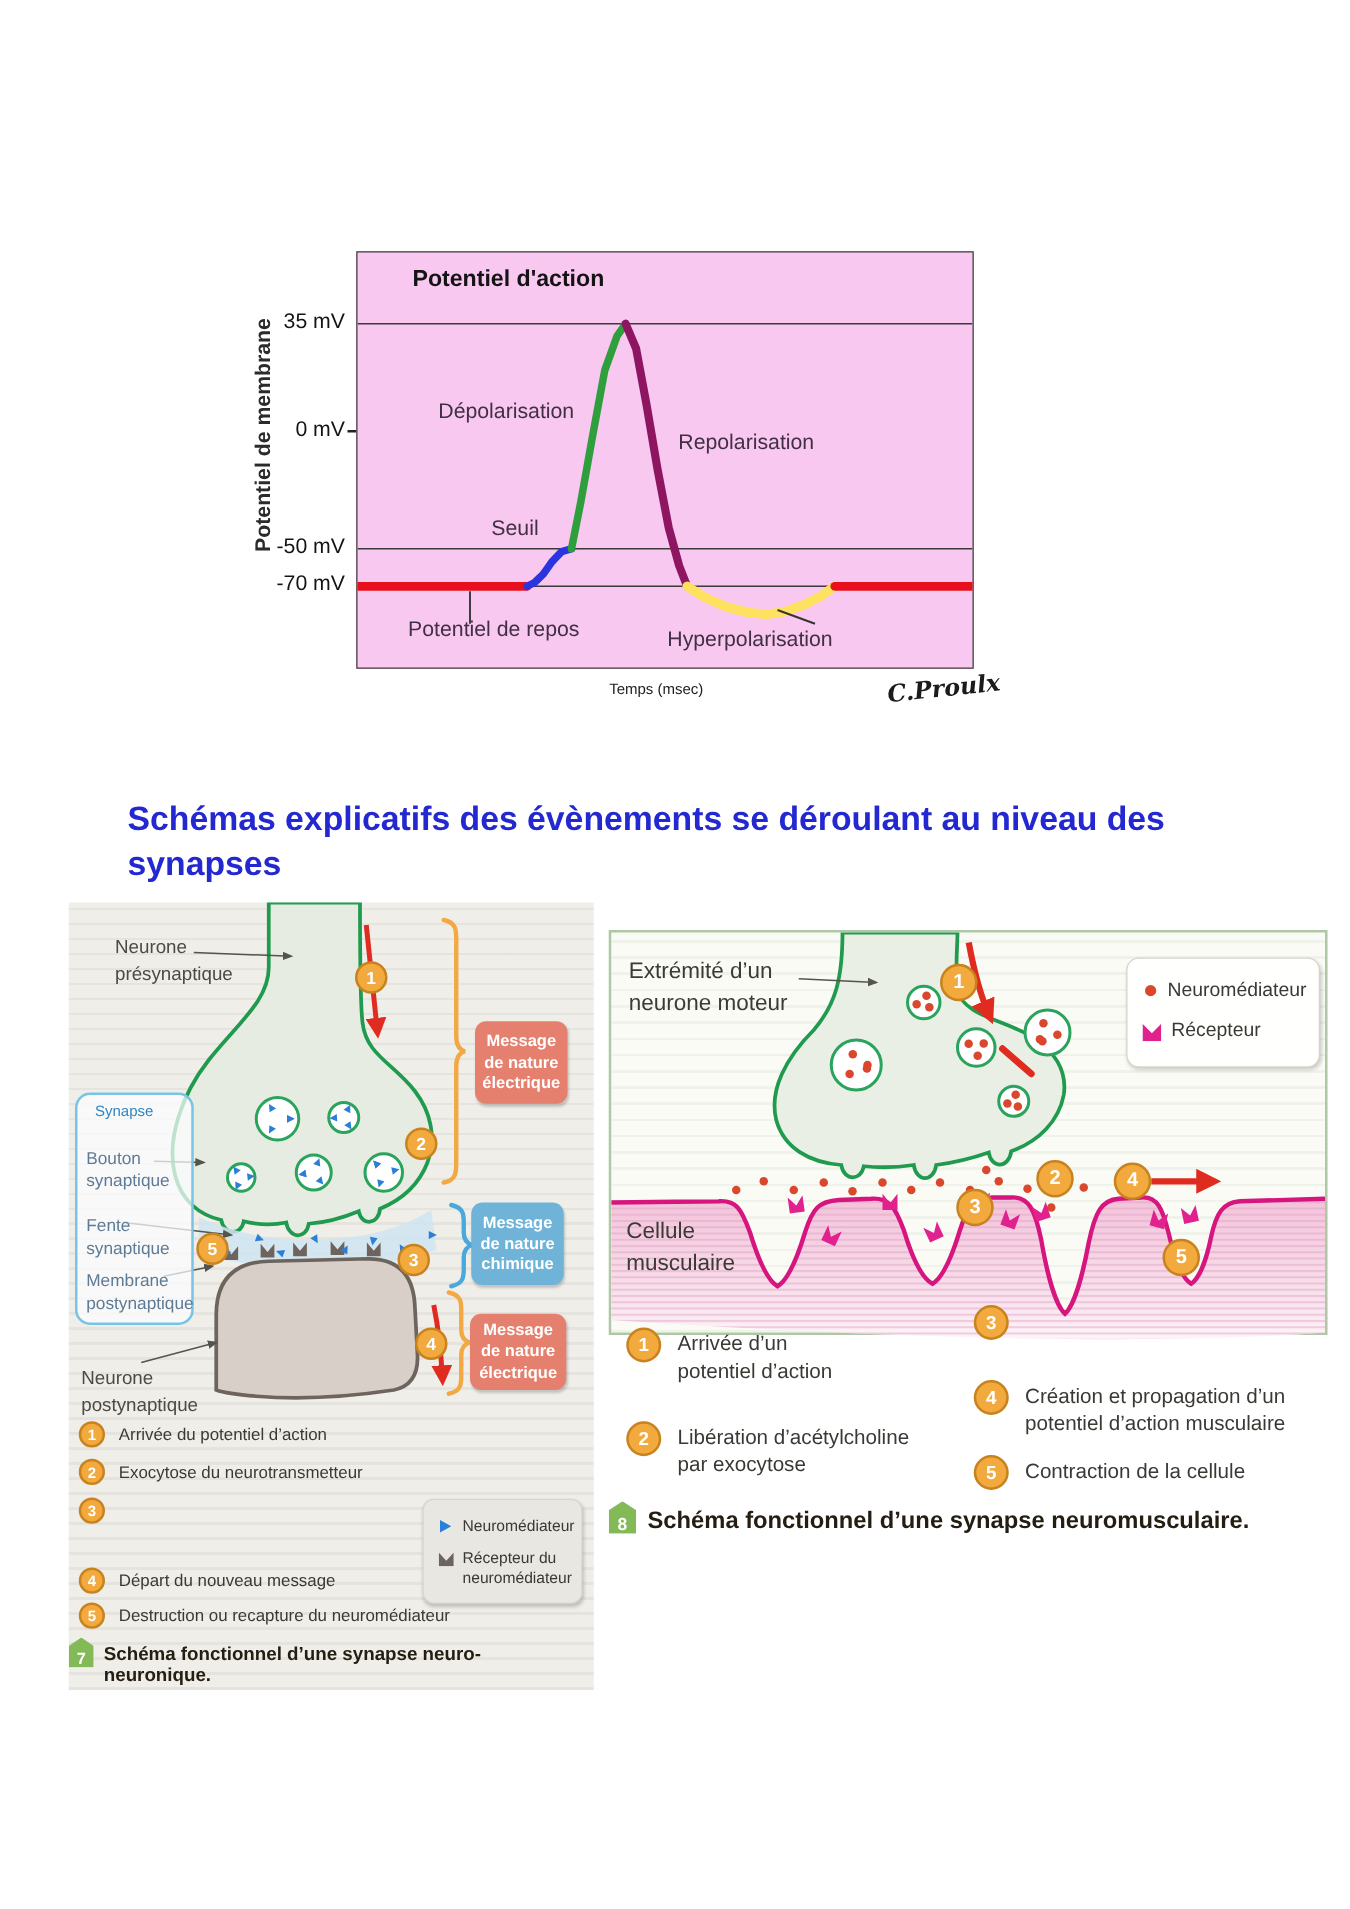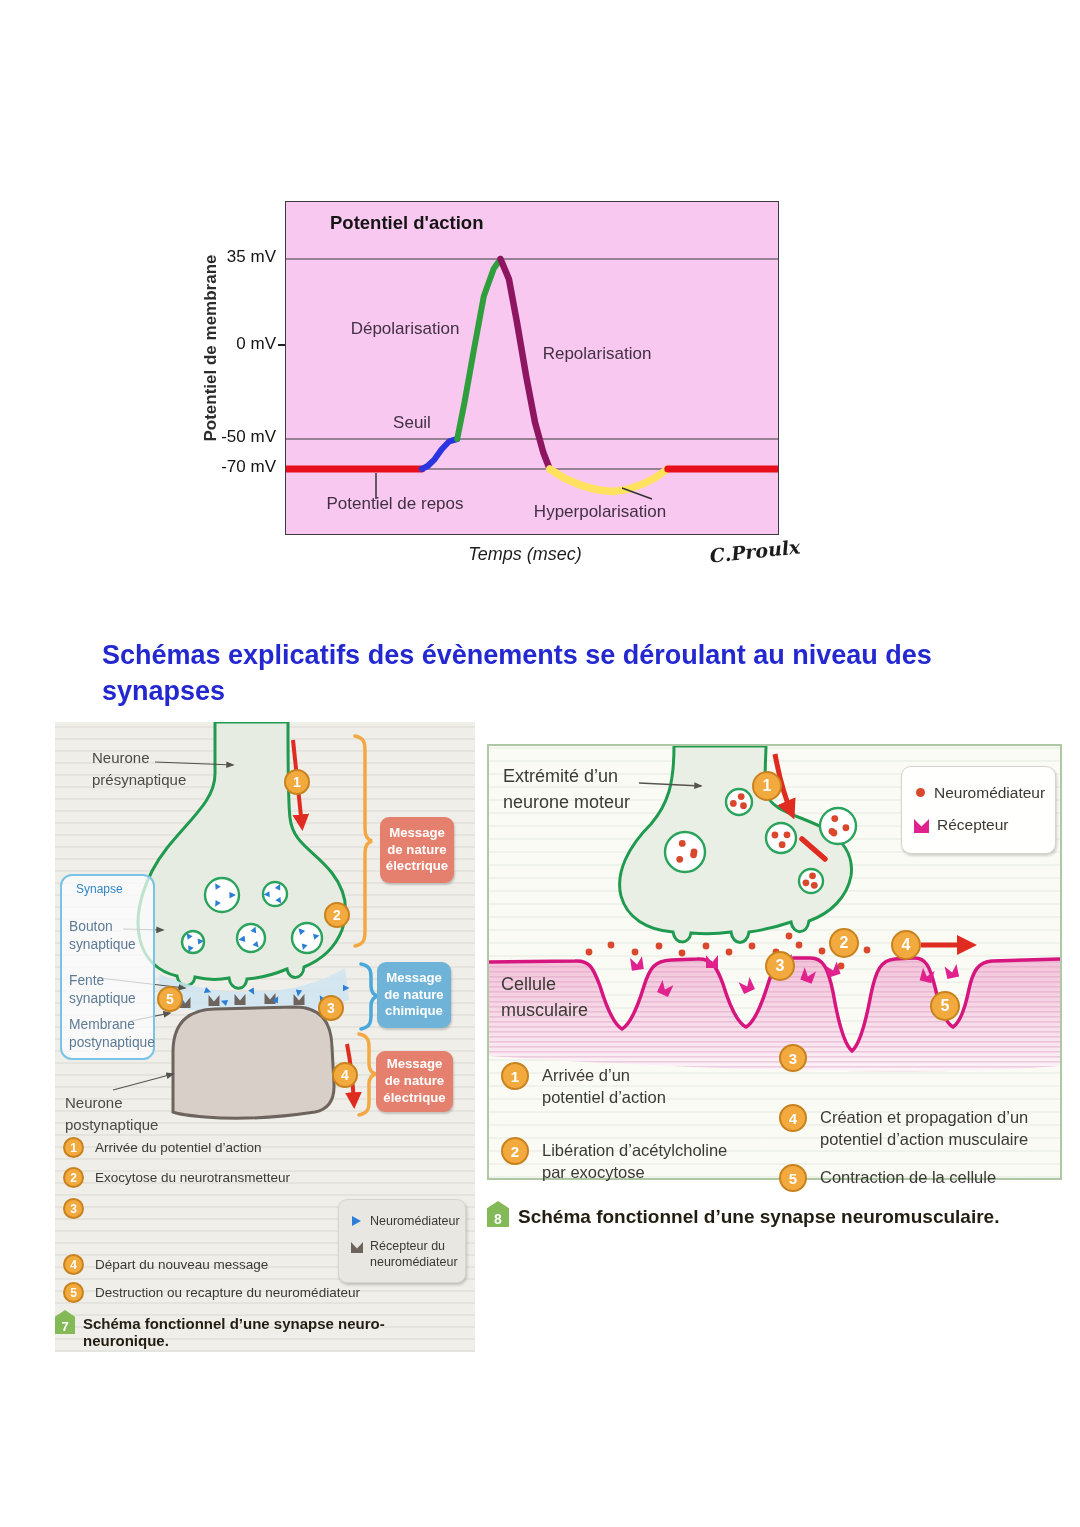--- a/index.html
+++ b/index.html
@@ -14,28 +14,28 @@
   
   .chart-wrap{position:absolute;left:200px;top:192px;width:600px;height:392px;}
   .plot{position:absolute;left:85px;top:9px;width:492px;height:332px;background:#f8c8f0;border:1.5px solid #3c3c3c;}
   .plot svg{position:absolute;left:0;top:0;}
   .ylabel{position:absolute;left:-113px;top:145px;width:250px;height:22px;text-align:center;
           transform:rotate(-90deg);font-size:17px;font-weight:600;color:#2b2b2b;}
   .ytick{position:absolute;left:0;width:76px;text-align:right;font-weight:normal;font-size:17px;color:#141414;}
   .tickdash{position:absolute;left:78px;width:8px;height:2px;background:#222;}
   .plot-title{position:absolute;left:130px;top:20px;font-weight:bold;font-size:18.5px;color:#141414;}
   .annot{position:absolute;transform:translateX(-50%);font-size:17px;color:#413044;white-space:nowrap;}
-  .xlabel{position:absolute;transform:translateX(-50%);font-size:18px;color:#1d1d1d;font-style:italic;}
+  .xlabel{position:absolute;transform:translateX(-50%);font-size:12px;color:#1d1d1d;}
   .signature{position:absolute;transform:translateX(-50%) rotate(-6deg);font-family:"DejaVu Serif",serif;
              font-style:italic;font-weight:bold;font-size:19px;color:#1b1b1b;}
 
   
   .fig7{position:absolute;left:55px;top:722px;width:420px;height:630px;background-color:#efeee9;
         background-image:repeating-linear-gradient(0deg,rgba(158,156,146,.13) 0 2px,transparent 2px 12px);}
-  .fig8{position:absolute;left:487px;top:744px;width:575px;height:436px;background-color:#fbfbf6;
+  .fig8{position:absolute;left:487px;top:744px;width:575px;height:324px;background-color:#fbfbf6;
         border:2px solid #aec7a4;box-sizing:border-box;
         background-image:repeating-linear-gradient(0deg,rgba(138,168,128,.10) 0 2px,transparent 2px 13px);}
   .figlabel{position:absolute;color:#4c4a45;font-size:15px;line-height:1.45;}
   .figlabel8{position:absolute;color:#3b3b35;font-size:18px;line-height:1.42;}
 
   .badge{position:absolute;border-radius:50%;background:#f2a93e;border:2px solid #c8821e;color:#fff;
          font-weight:bold;display:flex;align-items:center;justify-content:center;box-sizing:border-box;
          transform:translate(-50%,-50%);}
   .b26{width:26px;height:26px;font-size:14px;}
   .b30{width:30px;height:30px;font-size:16px;}

